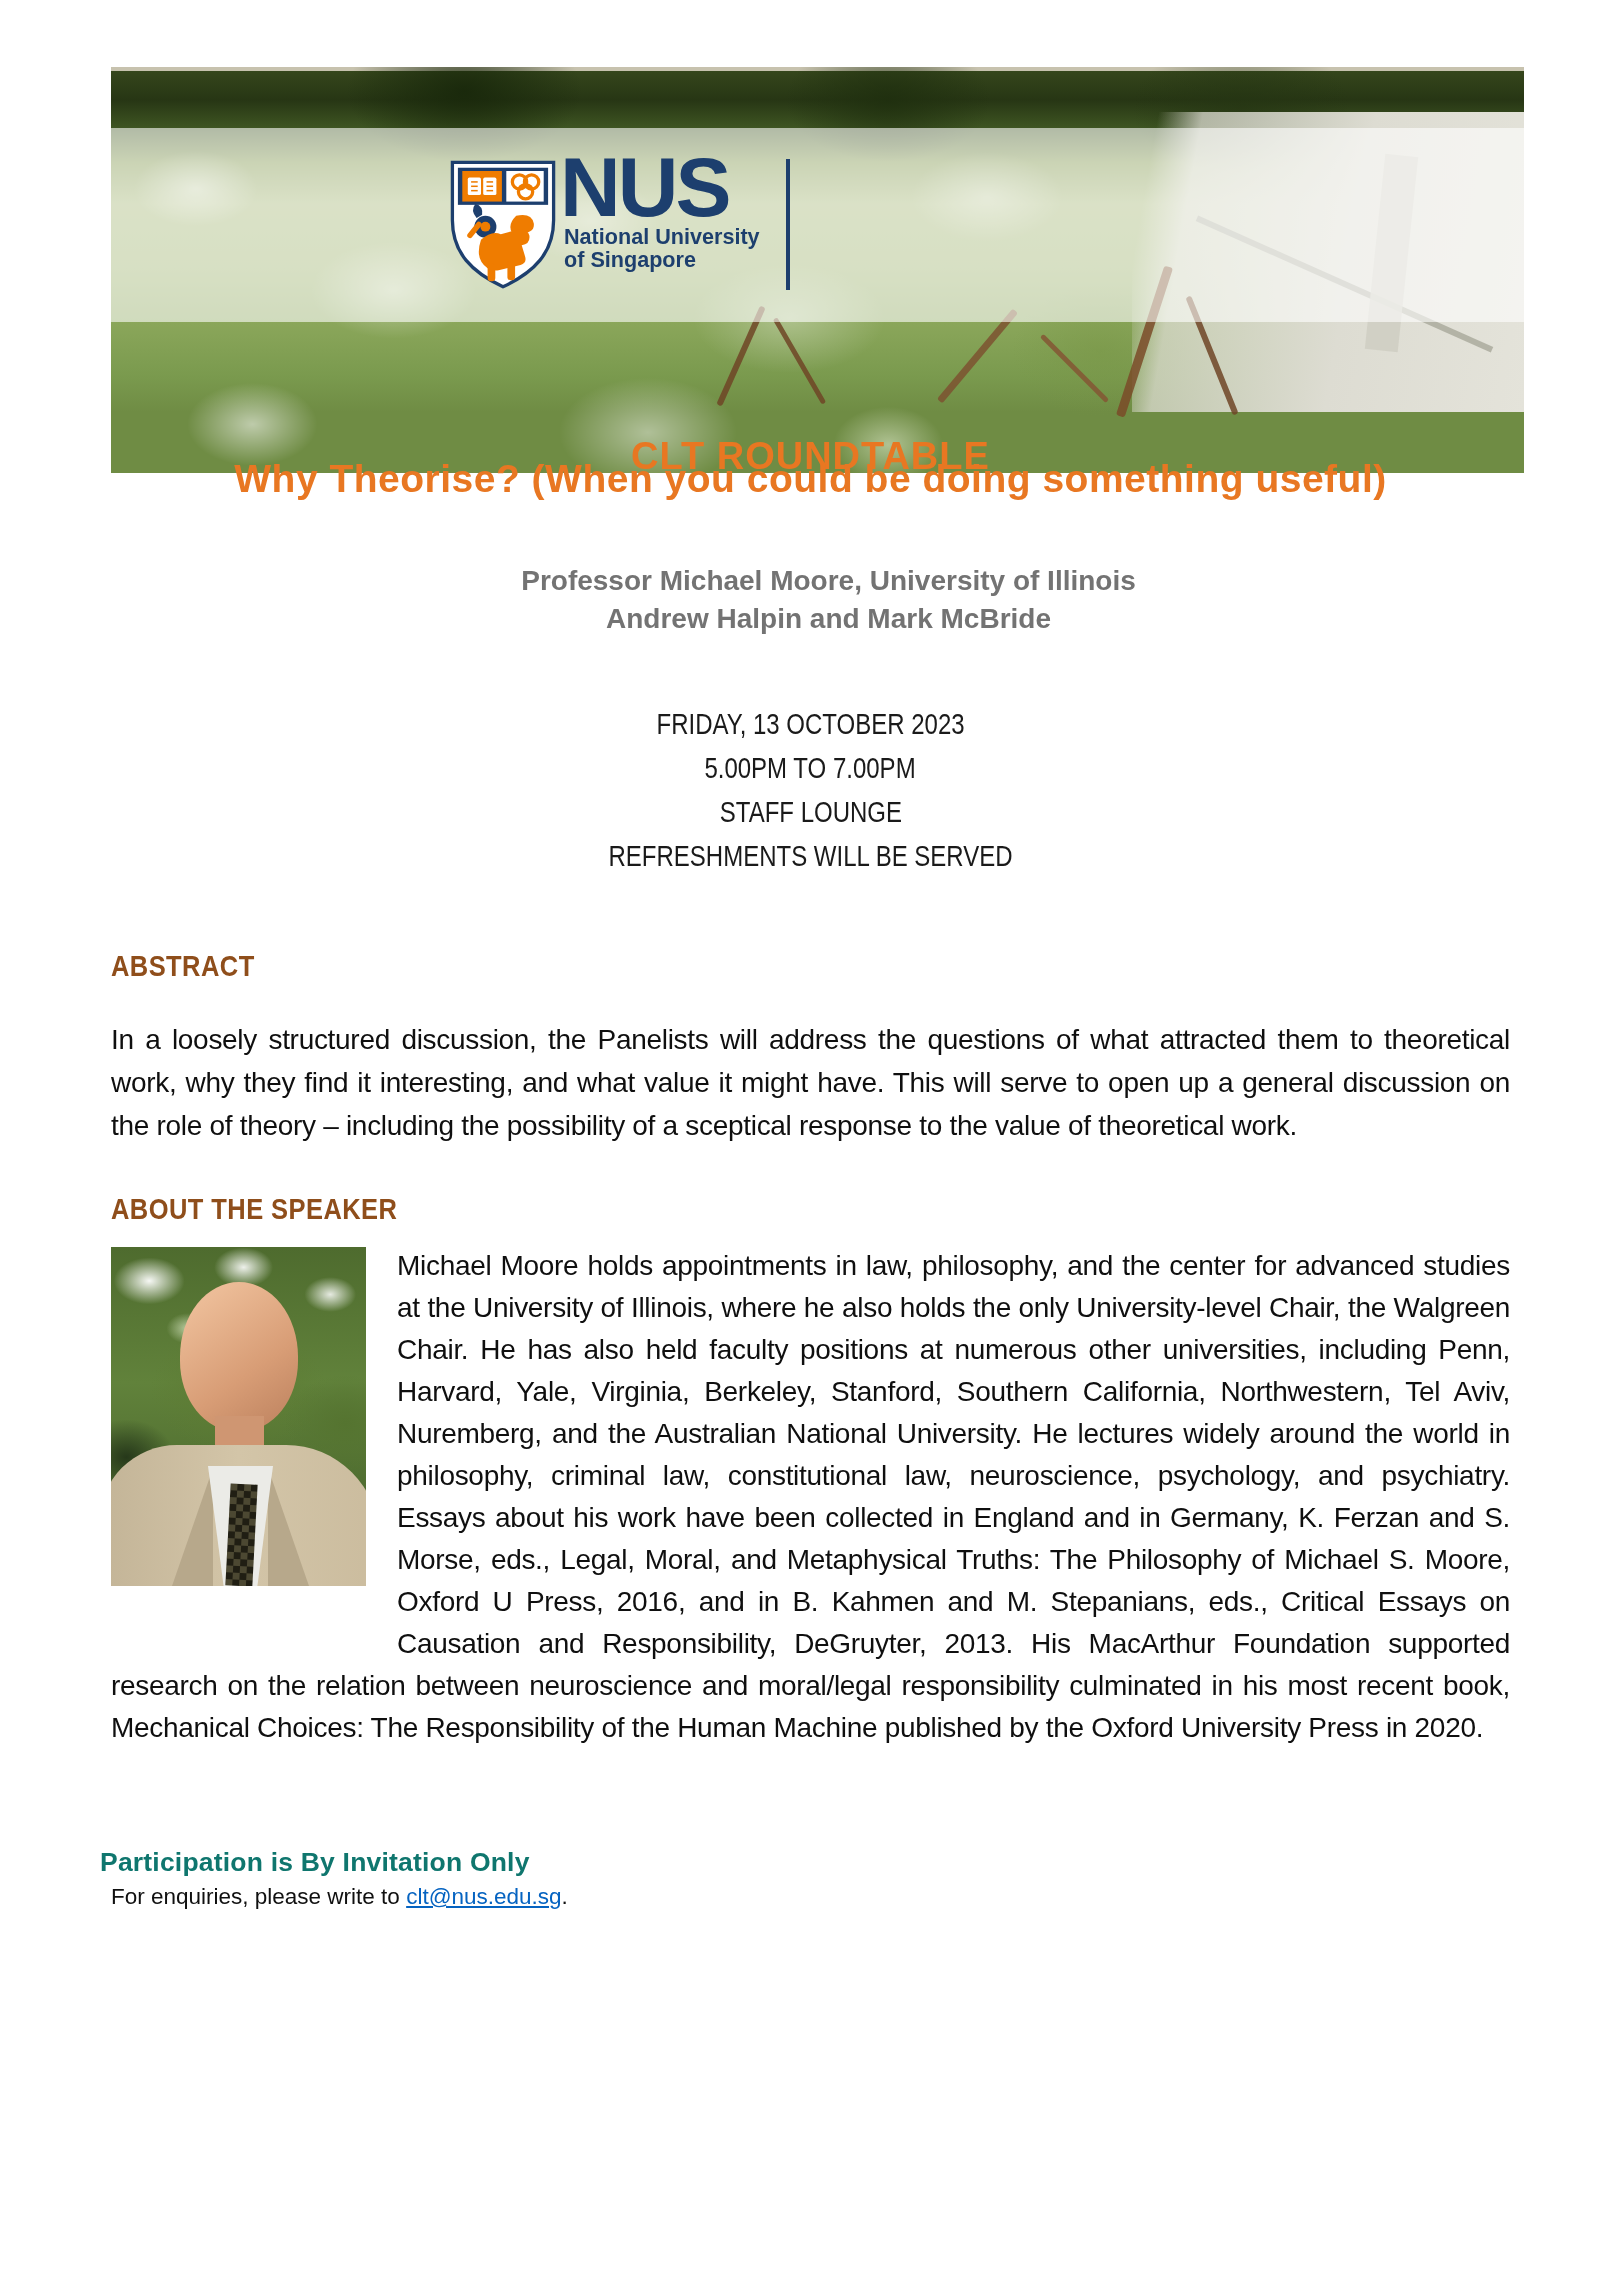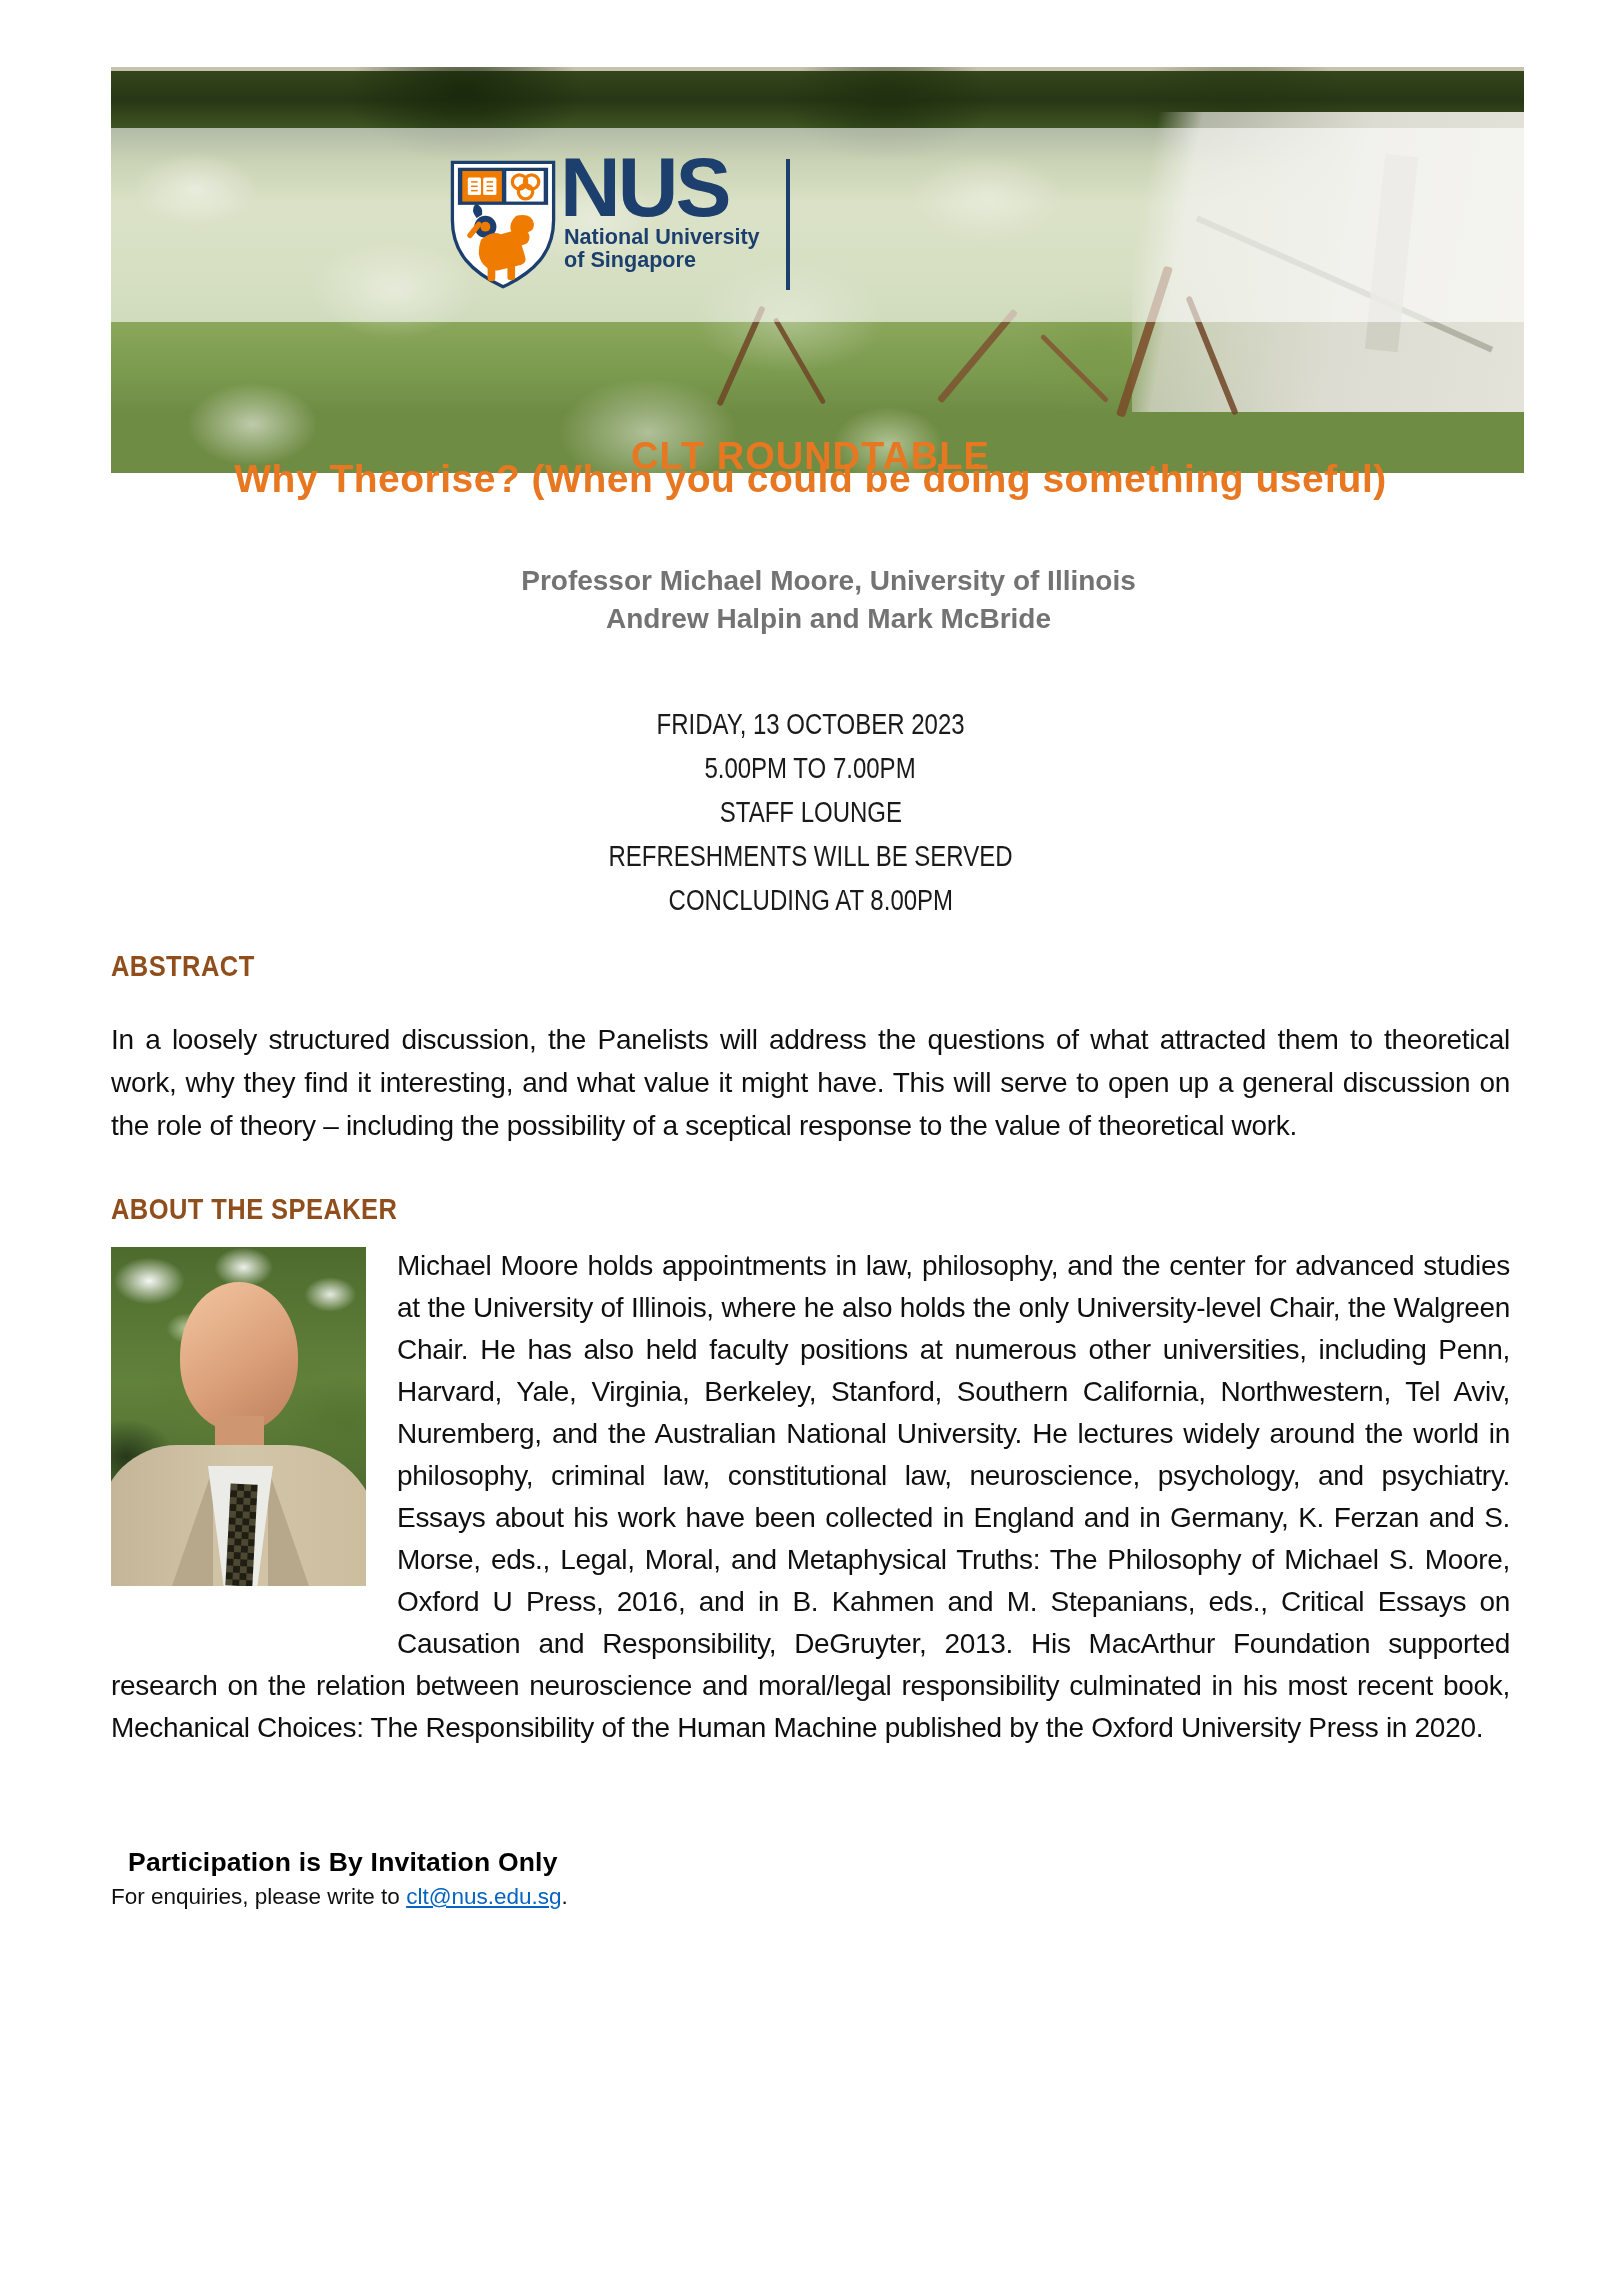--- a/index.html
+++ b/index.html
@@ -91,22 +91,22 @@
   .shirt{position:absolute;left:97px;bottom:0;width:65px;height:120px;background:#ebebe7;
      clip-path:polygon(0 0,100% 0,76% 100%,24% 100%);}
   .tie{position:absolute;left:117px;bottom:0;width:26.5px;height:102px;transform:rotate(3deg);
      background:repeating-conic-gradient(#201e13 0% 25%,#4c4832 25% 50%);background-size:13.7px 13.7px;}
   .lapel-l{position:absolute;left:61px;bottom:0;width:41px;height:118px;background:#b7a88b;
      clip-path:polygon(100% 0,0 100%,100% 100%);}
   .lapel-r{position:absolute;left:157px;bottom:0;width:41px;height:118px;background:#b7a88b;
      clip-path:polygon(0 0,100% 100%,0 100%);}
 
   
-  .participation{position:absolute;left:128px;top:1847px;font-size:26.5px;font-weight:700;
-     color:#000000;letter-spacing:0.2px;}
+  .participation{position:absolute;left:100px;top:1847px;font-size:26.5px;font-weight:700;
+     color:#0f766e;letter-spacing:0.2px;}
   .enquiries{position:absolute;left:111px;top:1884px;font-size:22.5px;color:#101010;}
   .email-link{color:#0563c1;text-decoration:underline;cursor:pointer;}
 </style>
 </head>
 <body>
 
 <div class="page">
 
   <div class="banner">
     <div class="banner-building"></div>
@@ -169,21 +169,20 @@
   <div class="center-line names">
     <div>Professor Michael Moore, University of Illinois</div>
     <div>Andrew Halpin and Mark McBride</div>
   </div>
 
   <div class="center-line details">
     <div><span class="cond">FRIDAY, 13 OCTOBER 2023</span></div>
     <div><span class="cond">5.00PM TO 7.00PM</span></div>
     <div><span class="cond">STAFF LOUNGE</span></div>
     <div><span class="cond">REFRESHMENTS WILL BE SERVED</span></div>
-    <div><span class="cond">CONCLUDING AT 8.00PM</span></div>
   </div>
 
   <div class="sec-heading h-abstract">
     <span class="cond-l">ABSTRACT</span>
   </div>
   <p class="para abstract-body">In a loosely structured discussion, the Panelists will address the questions of what attracted them to theoretical work, why they find it interesting, and what value it might have. This will serve to open up a general discussion on the role of theory – including the possibility of a sceptical response to the value of theoretical work.</p>
 
   <div class="sec-heading h-speaker">
     <span class="cond-l">ABOUT THE SPEAKER</span>
   </div>

